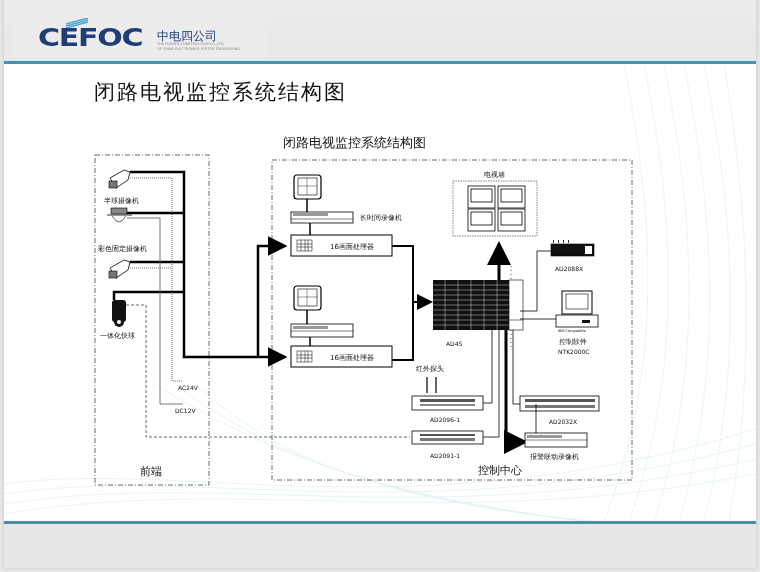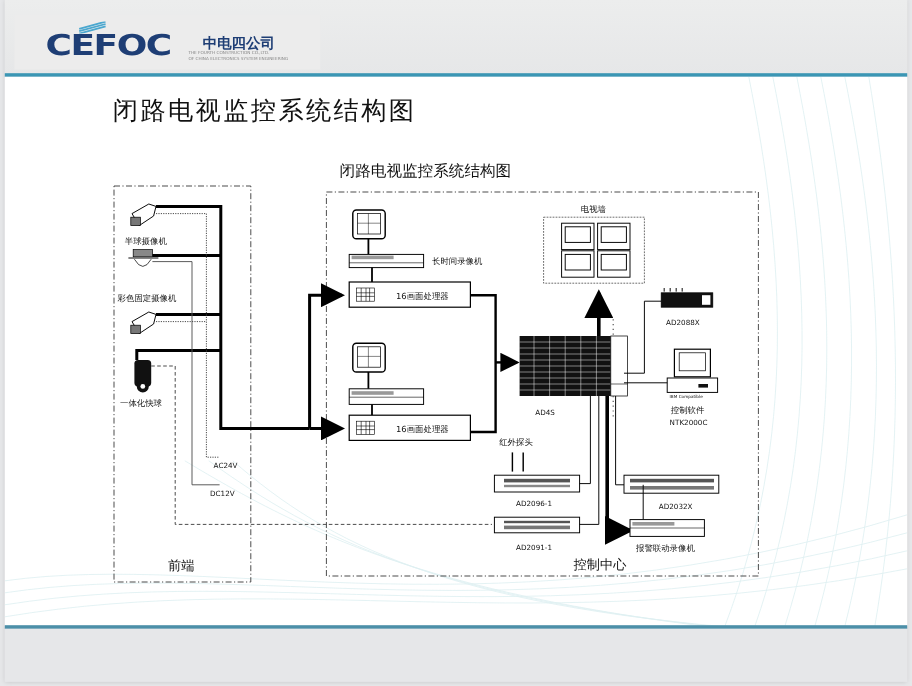--- a/index.html
+++ b/index.html
@@ -2,21 +2,21 @@
 <html><head>
 <meta charset="utf-8">
 <style>
   html,body{margin:0;padding:0;}
   body{width:760px;height:572px;background:#e6e7e9;position:relative;overflow:hidden;font-family:"DejaVu Sans",sans-serif;}
   .slide{position:absolute;left:4px;top:0;width:752px;height:568px;background:#e9eaec;box-shadow:0 0 4px rgba(0,0,0,0.15);}
   .header{position:absolute;left:0;top:0;width:752px;height:62px;background:linear-gradient(#eceded,#e6e7e8);text-align:right;}
   .logo-box{position:absolute;left:8px;top:12px;width:255px;height:46px;background:#ececec;}
   .logo-text{position:absolute;left:34px;top:24px;font-family:"DejaVu Sans",sans-serif;font-weight:bold;font-size:24px;letter-spacing:-1px;color:#1e3e75;transform:scaleX(1.25);transform-origin:left;}
   .logo-stripes{position:absolute;left:60px;top:18px;width:26px;height:10px;}
-  .logo-cn{position:absolute;left:165px;top:28px;font-size:12px;color:#1e3e75;font-weight:bold;}
+  .logo-cn{position:absolute;left:153px;top:28px;font-size:12px;color:#1e3e75;font-weight:normal;}
   .logo-en1,.logo-en2{position:absolute;left:153px;font-size:3.5px;color:#888;white-space:nowrap;}
   .logo-en1{top:42px}.logo-en2{top:47px}
   .topline{position:absolute;left:0;top:61px;width:752px;height:3px;background:#3b96b4;}
   .content{position:absolute;left:0;top:64px;width:752px;height:458px;background:#fff;overflow:hidden;}
   .botline{position:absolute;left:0;top:521px;width:752px;height:3px;background:#4c8fa8;}
   .footer{position:absolute;left:0;top:524px;width:752px;height:44px;background:#e6e7e9;}
   .main-title{position:absolute;left:94px;top:78px;font-family:"DejaVu Serif",serif;font-size:21px;color:#111;letter-spacing:2px;}
   svg.diag{position:absolute;left:0;top:0;}
   .t{font-family:"DejaVu Sans",sans-serif;fill:#111;}
 </style>

